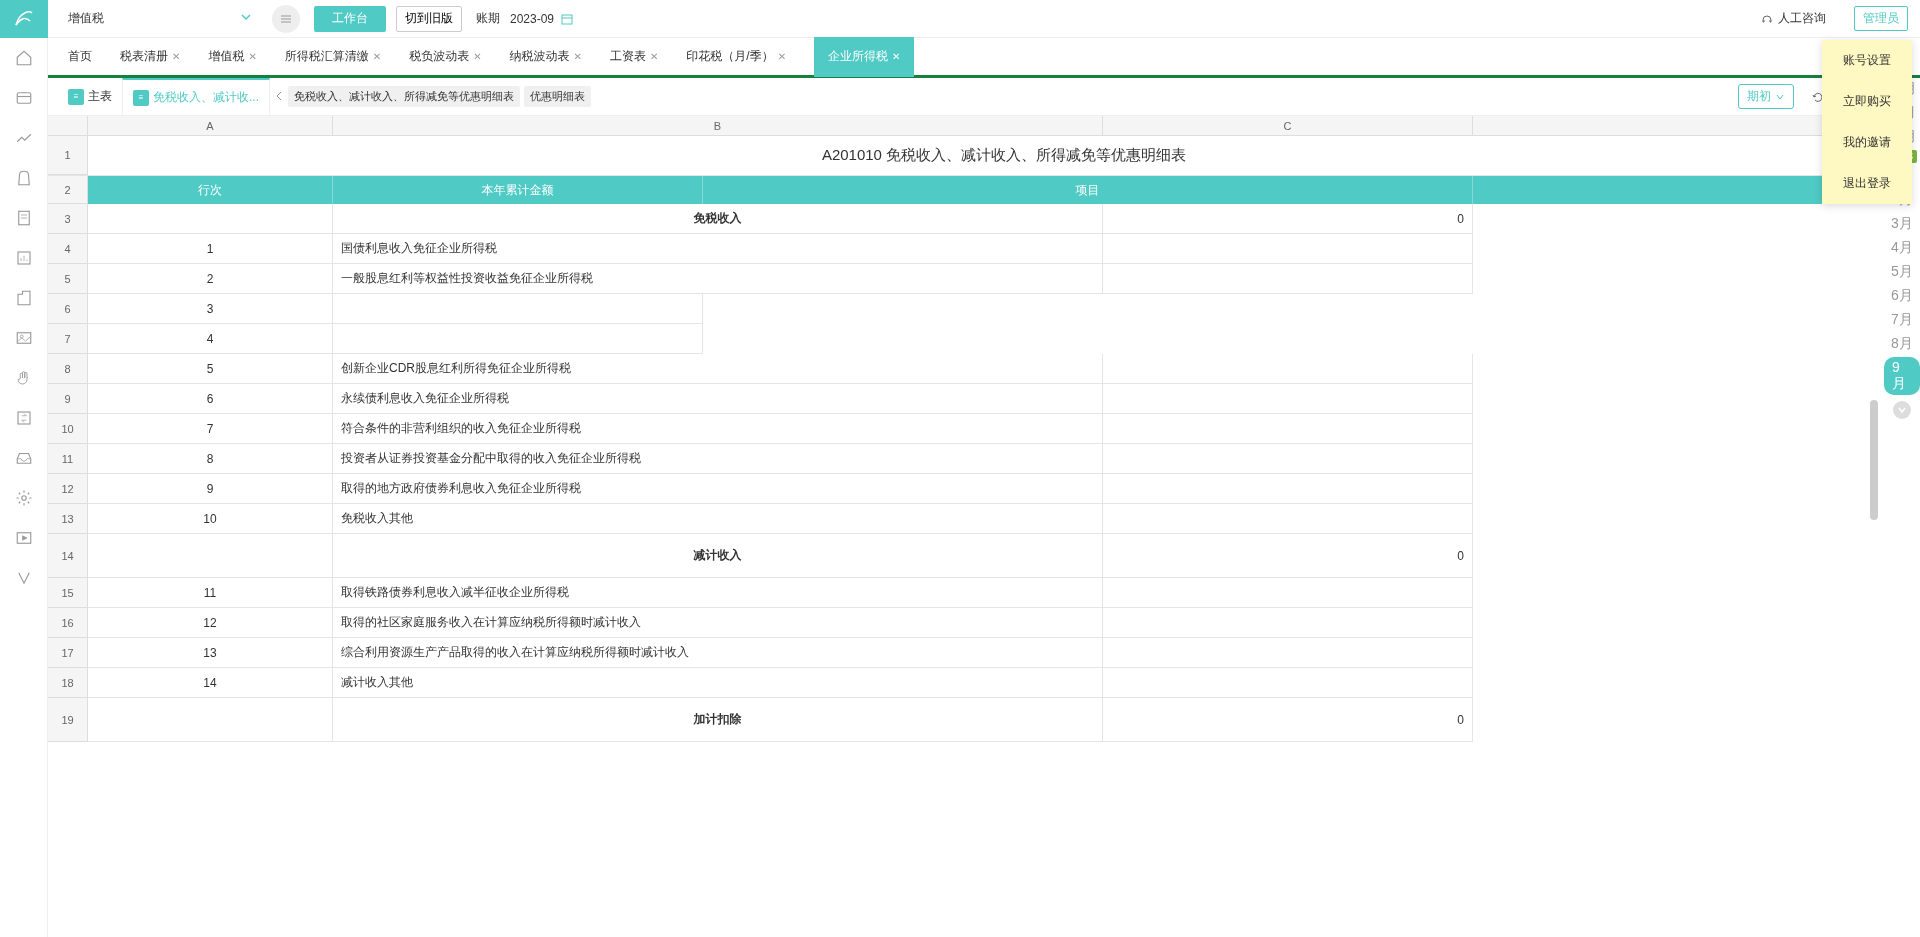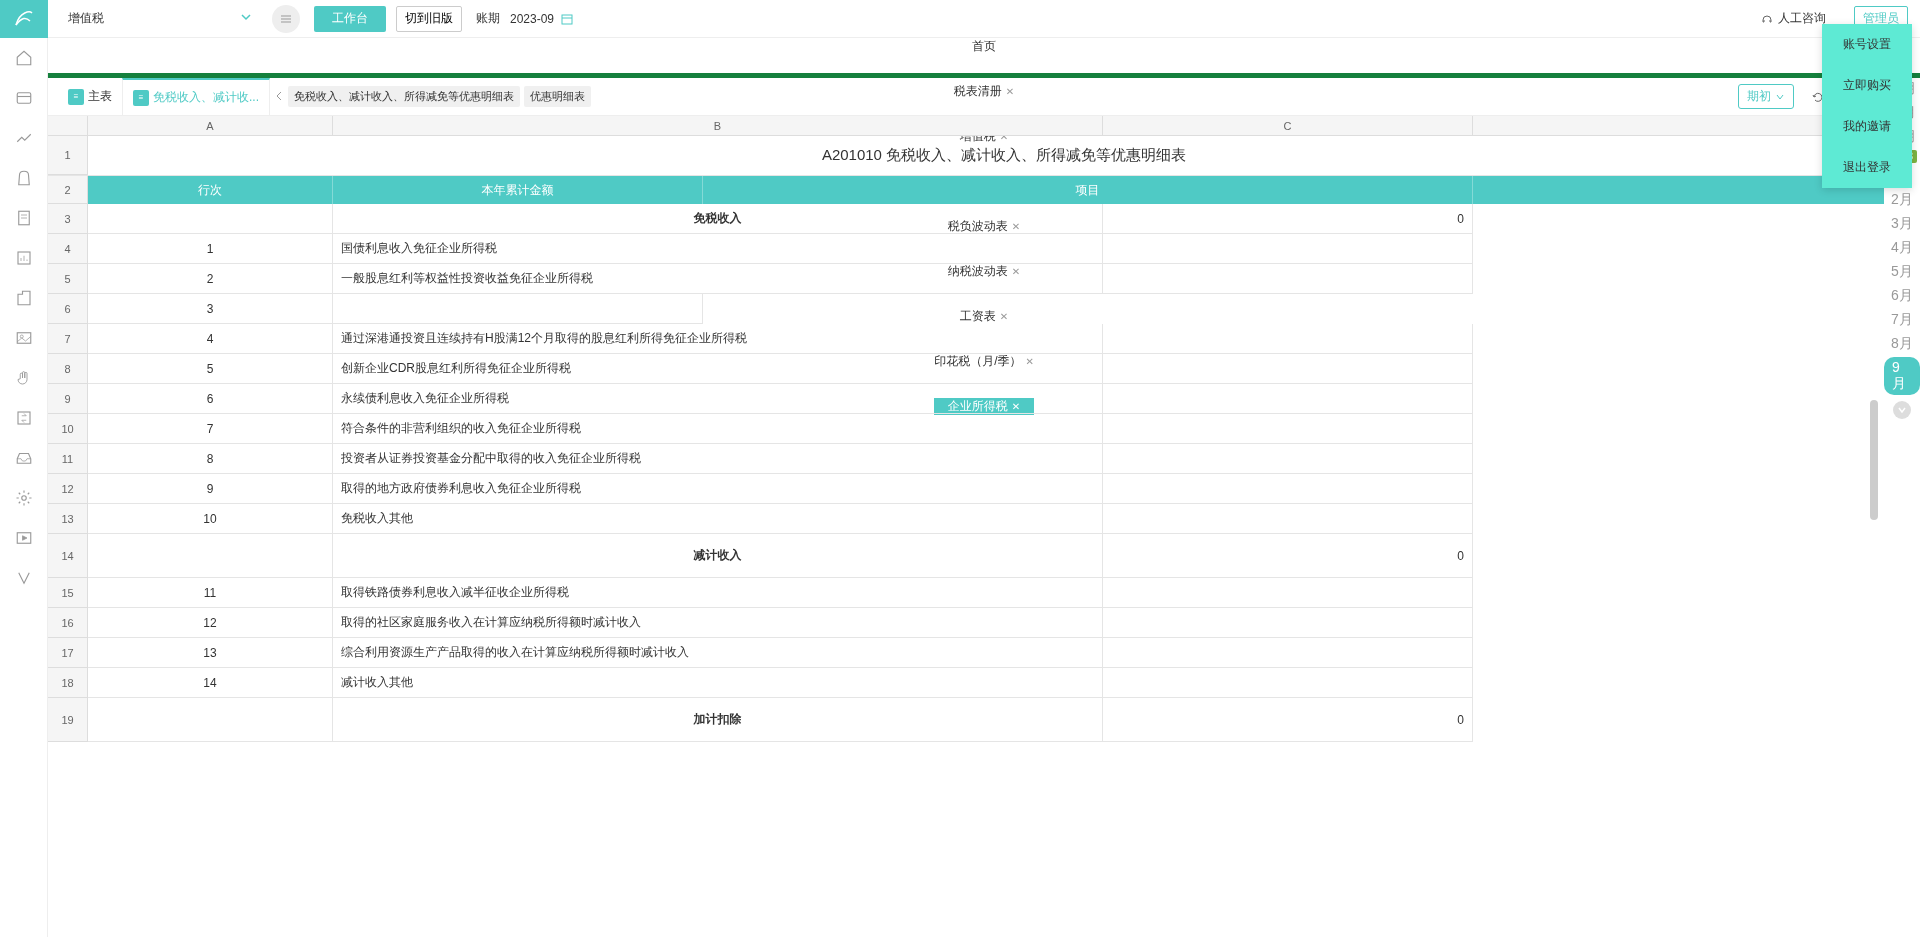--- a/index.html
+++ b/index.html
@@ -16,21 +16,21 @@
 .dd-chev { margin-left: auto; }
 .circle-btn { width: 28px; height: 28px; border-radius: 50%; background: #eee; display: flex; align-items: center; justify-content: center; margin-left: 12px; }
 .btn-primary { background: #4fcac5; color: #fff; border: none; height: 26px; padding: 0 18px; border-radius: 2px; margin-left: 14px; cursor: pointer; font-size: 12px; }
 .btn-outline { background: #fff; border: 1px solid #ccc; height: 26px; padding: 0 8px; border-radius: 2px; margin-left: 10px; cursor: pointer; font-size: 12px; }
 .period-label { margin-left: 14px; }
 .period-value { margin-left: 10px; }
 .cal-icon { margin-left: 6px; display: inline-flex; }
 .header-right { margin-left: auto; display: flex; align-items: center; gap: 28px; }
 .consult { display: flex; align-items: center; gap: 4px; cursor: pointer; }
 .admin-btn { border: 1px solid #4fcac5; color: #4fcac5; padding: 3px 8px; border-radius: 2px; cursor: pointer; }
-.tabs { height: 40px; display: flex; align-items: center; border-bottom: 5px solid #15803d; padding: 0 20px; gap: 28px; flex-direction: column; }
+.tabs { height: 40px; display: flex; align-items: center; border-bottom: 3px solid #15803d; padding: 0 20px; gap: 28px; }
 .tab { display: flex; align-items: center; gap: 4px; height: 40px; cursor: pointer; }
 .tab.active { background: #4fcac5; color: #fff; padding: 0 14px; }
 .tab-close { font-size: 10px; color: #999; cursor: pointer; }
 .tab.active .tab-close { color: #fff; }
 .subtab-row { height: 38px; display: flex; align-items: center; padding: 0 10px; border-bottom: 1px solid #eee; }
 .subtab { display: flex; align-items: center; gap: 4px; padding: 0 10px; height: 38px; cursor: pointer; }
 .subtab.active { border-top: 2px solid #4fcac5; color: #4fcac5; border-left: 1px solid #eee; border-right: 1px solid #eee; }
 .subtab-icon { width: 16px; height: 16px; background: #4fcac5; border-radius: 2px; display: flex; align-items: center; justify-content: center; color: #fff; font-size: 8px; font-weight: bold; }
 .breadcrumb { display: flex; align-items: center; gap: 4px; margin-left: 4px; }
 .breadcrumb-item { padding: 3px 6px; background: #f0f0f0; border-radius: 2px; font-size: 11px; }
@@ -56,21 +56,21 @@
 .footer { height: 32px; border-top: 1px solid #eee; display: flex; align-items: center; padding: 0 80px 0 80px; font-size: 12px; }
 .footer-right { margin-left: auto; display: flex; align-items: center; gap: 6px; }
 .footer-input { width: 60px; height: 20px; border: 1px solid #ddd; background: #f5f5f5; }
 
 .month-rail { position: absolute; right: 0; top: 78px; width: 36px; display: flex; flex-direction: column; align-items: center; gap: 2px; background: #fff; }
 .month-item { font-size: 14px; color: #999; padding: 2px 0; cursor: pointer; }
 .month-item.active { background: #4fcac5; color: #fff; border-radius: 10px; padding: 2px 8px; }
 .year-badge { background: #7cb342; color: #fff; font-size: 10px; padding: 1px 4px; border-radius: 2px; }
 .rail-circle { width: 18px; height: 18px; border-radius: 50%; background: #ddd; display: flex; align-items: center; justify-content: center; margin-top: 4px; }
 
-.dropdown { position: absolute; right: 8px; top: 24px; width: 90px; background: #5eead4; box-shadow: 0 2px 8px rgba(0,0,0,0.15); z-index: 100; }
+.dropdown { position: absolute; right: 8px; top: 40px; width: 90px; background: #fef9c3; box-shadow: 0 2px 8px rgba(0,0,0,0.15); z-index: 100; }
 .dropdown-item { padding: 12px; text-align: center; cursor: pointer; font-size: 12px; }
 
 .vscroll { position: absolute; right: 40px; top: 140px; bottom: 40px; width: 10px; }
 .thumb { width: 8px; height: 120px; background: #ccc; border-radius: 4px; margin-top: 260px; }
 
 .w-rowh { width: 40px; flex-shrink: 0; }
 .w-a { width: 245px; flex-shrink: 0; }
 .w-b { width: 770px; flex-shrink: 0; }
 .w-c { width: 370px; flex-shrink: 0; }
 .colh-a { width: 245px; }
@@ -328,21 +328,20 @@
             <div class="cell right w-c"></div>
           </div>
           <div class="data-row">
             <div class="rowh w-rowh">6</div>
             <div class="cell center w-a">3</div>
             <div class="cell right w-c"></div>
           </div>
           <div class="data-row">
             <div class="rowh w-rowh">7</div>
             <div class="cell center w-a">4</div>
-            <div class="cell w-b cell-b">通过深港通投资且连续持有H股满12个月取得的股息红利所得免征企业所得税</div>
             <div class="cell right w-c"></div>
           </div>
           <div class="data-row">
             <div class="rowh w-rowh">8</div>
             <div class="cell center w-a">5</div>
             <div class="cell w-b cell-b">创新企业CDR股息红利所得免征企业所得税</div>
             <div class="cell right w-c"></div>
           </div>
           <div class="data-row">
             <div class="rowh w-rowh">9</div>

